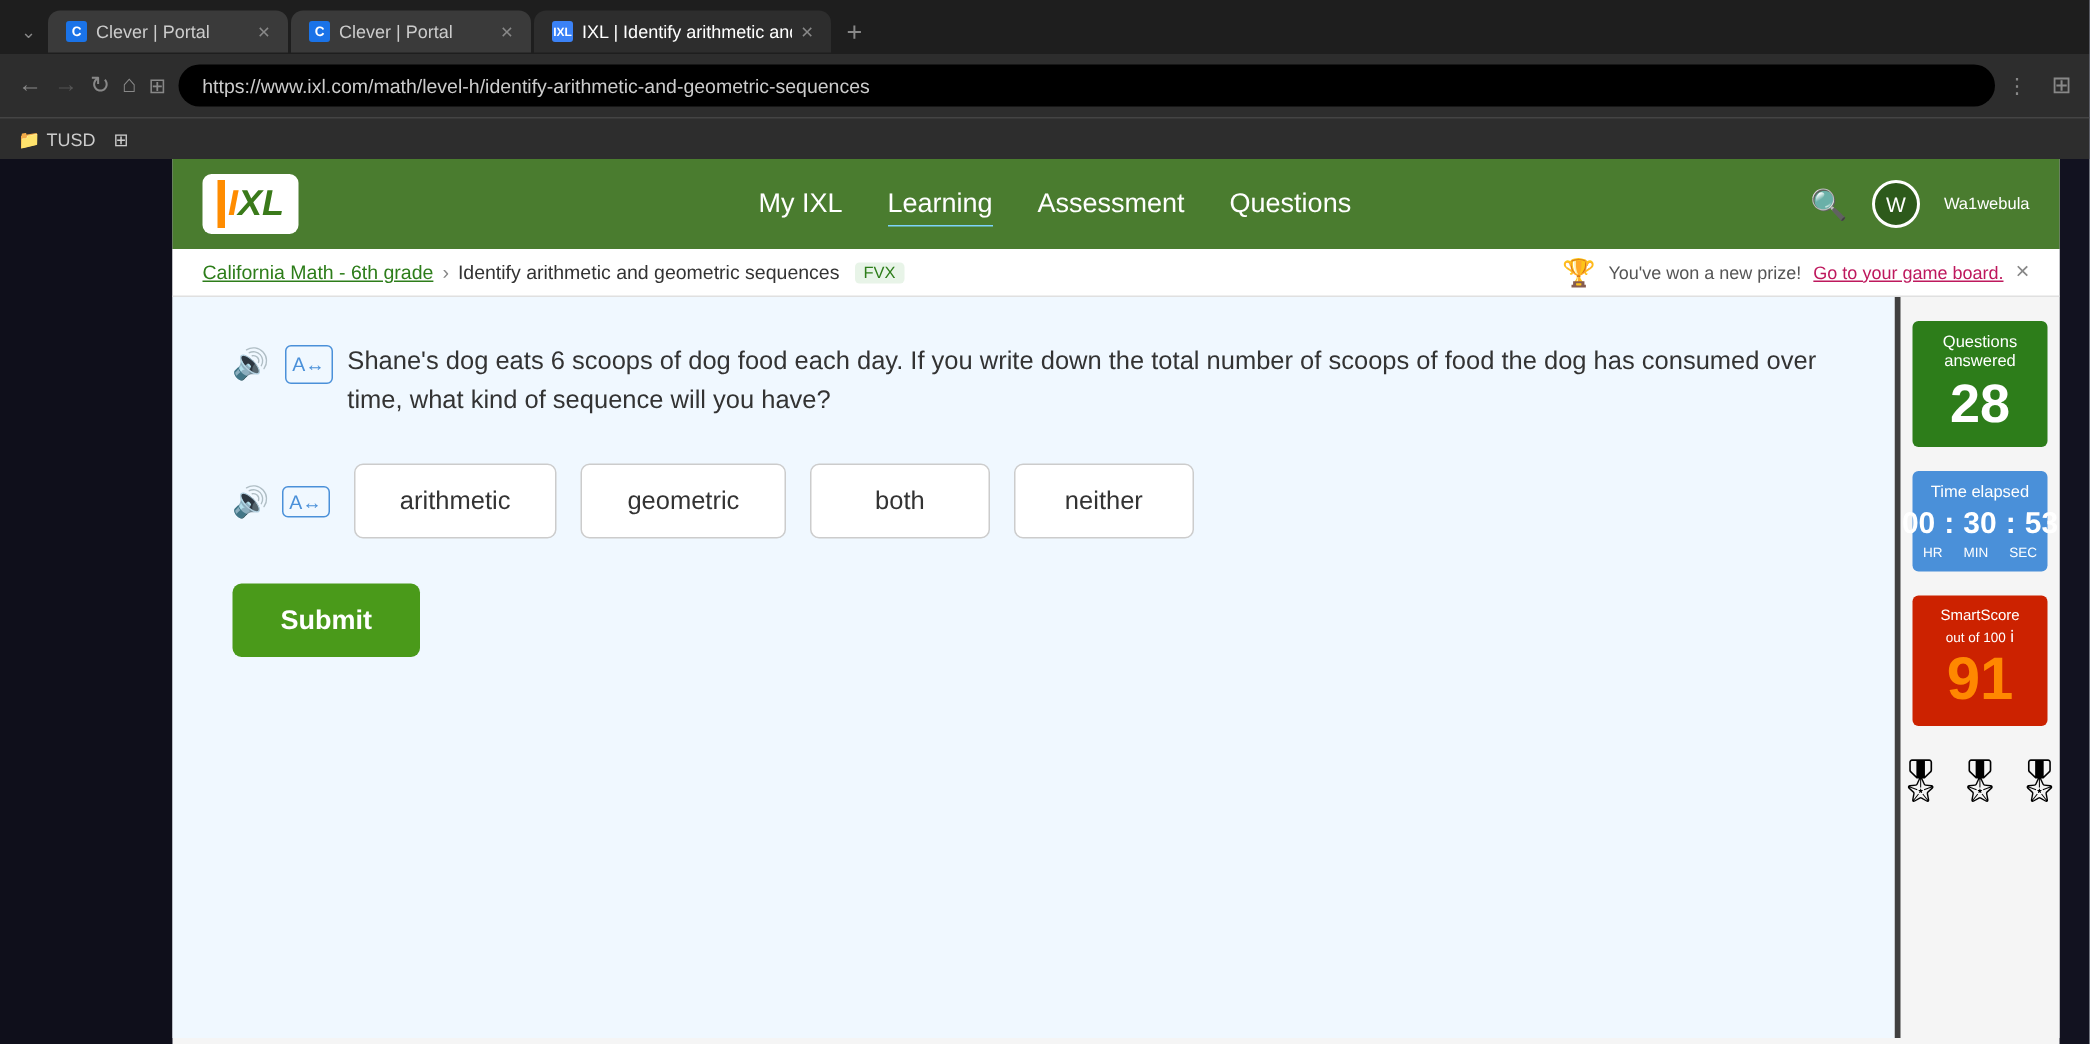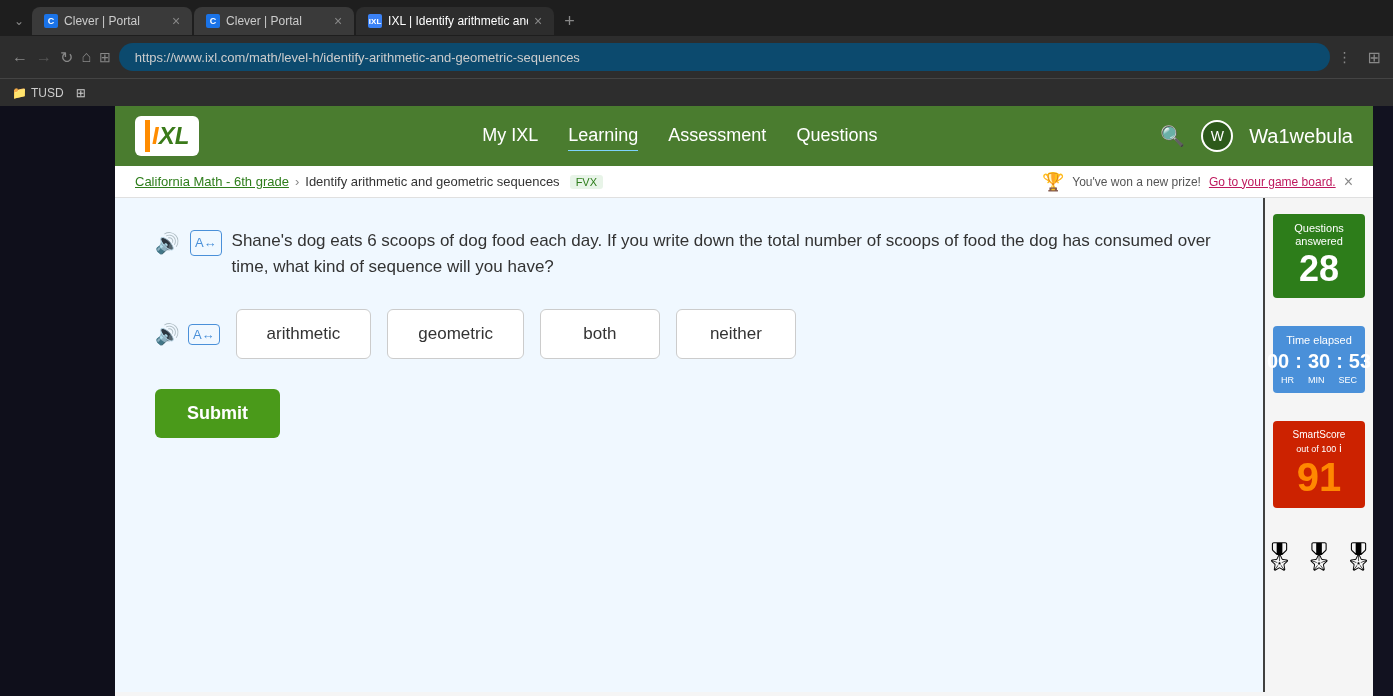--- a/index.html
+++ b/index.html
@@ -11,38 +11,38 @@
     .tab { background: #3a3a3a; border-radius: 8px 8px 0 0; padding: 4px 12px; display: flex; align-items: center; gap: 6px; font-size: 12px; color: #ccc; height: 28px; min-width: 160px; max-width: 200px; }
     .tab.active { background: #2d2d2d; color: #fff; }
     .tab-favicon { width: 14px; height: 14px; border-radius: 2px; display: inline-flex; align-items: center; justify-content: center; font-size: 9px; font-weight: bold; }
     .tab-favicon.clever { background: #1a73e8; color: white; }
     .tab-favicon.ixl { background: #3b82f6; color: white; }
     .tab-close { margin-left: auto; color: #888; font-size: 14px; cursor: pointer; }
     .new-tab-btn { color: #888; font-size: 18px; padding: 0 8px; cursor: pointer; }
 
     .address-bar { background: #2d2d2d; display: flex; align-items: center; padding: 6px 12px; gap: 8px; height: 42px; }
     .nav-btn { color: #888; font-size: 16px; cursor: pointer; background: none; border: none; }
-    .address-input { flex: 1; background: #0c4a6e; border: none; border-radius: 20px; padding: 5px 16px; color: #ccc; font-size: 13px; height: 28px; }
+    .address-input { flex: 1; background: #000000; border: none; border-radius: 20px; padding: 5px 16px; color: #ccc; font-size: 13px; height: 28px; }
     .address-icons { display: flex; gap: 8px; align-items: center; color: #888; font-size: 14px; }
     .profile-area { display: flex; align-items: center; gap: 4px; color: #888; font-size: 12px; }
     .grid-icon { color: #888; font-size: 16px; }
 
     .bookmarks-bar { background: #2d2d2d; padding: 2px 12px; display: flex; align-items: center; gap: 12px; height: 28px; border-top: 1px solid #444; }
     .bookmark-item { color: #ccc; font-size: 12px; display: flex; align-items: center; gap: 4px; cursor: pointer; }
 
     
     .ixl-app { background: #f5f5f5; width: 100%; height: calc(696px - 106px); }
     .ixl-header { background: #4a7c2f; display: flex; align-items: center; padding: 0 20px; height: 60px; }
     .ixl-nav { display: flex; gap: 30px; flex: 1; justify-content: center; }
     .ixl-nav-item { color: #fff; font-size: 18px; font-weight: 500; cursor: pointer; padding: 4px 0; text-decoration: none; }
     .ixl-nav-item.active { border-bottom: 1px solid #7dd3fc; }
     .ixl-header-right { display: flex; align-items: center; gap: 16px; }
     .search-icon { color: #fff; font-size: 20px; cursor: pointer; }
     .user-avatar { width: 32px; height: 32px; border-radius: 50%; background: #2d5a1b; border: 2px solid #fff; display: flex; align-items: center; justify-content: center; color: #fff; font-size: 14px; }
-    .user-name { color: #fff; font-size: 20px; }
+    .user-name { color: #fff; font-size: 11px; }
 
     
     .breadcrumb-bar { background: #fff; padding: 8px 20px; display: flex; align-items: center; gap: 6px; font-size: 13px; color: #555; border-bottom: 1px solid #e0e0e0; position: relative; }
     .breadcrumb-separator { color: #888; }
     .breadcrumb-link { color: #2d7d1a; text-decoration: underline; cursor: pointer; }
     .breadcrumb-current { color: #333; font-weight: 500; }
     .breadcrumb-code { background: #e8f4e8; color: #2d7d1a; padding: 1px 6px; border-radius: 3px; font-size: 11px; margin-left: 4px; }
     .prize-notification { position: absolute; right: 20px; top: 50%; transform: translateY(-50%); display: flex; align-items: center; gap: 8px; font-size: 12px; color: #555; }
     .trophy-icon { color: #f0a500; font-size: 18px; }
     .prize-link { color: #be185d; text-decoration: underline; cursor: pointer; }
@@ -56,21 +56,21 @@
     .question-prompt { flex: 1; }
 
     .answer-row { display: flex; align-items: center; gap: 16px; margin-bottom: 30px; }
     .answer-audio { display: flex; align-items: center; gap: 8px; }
     .answer-options { display: flex; gap: 16px; }
     .answer-option { border: 1px solid #ccc; border-radius: 6px; padding: 14px 30px; font-size: 17px; color: #333; background: #fff; cursor: pointer; min-width: 120px; text-align: center; }
 
     .submit-btn { background: #4a9a1a; color: #fff; border: none; border-radius: 6px; padding: 14px 32px; font-size: 18px; font-weight: bold; cursor: pointer; }
 
     
-    .sidebar { width: 110px; background: #f5f5f5; border-left: 2px solid #404040; padding: 16px 8px; display: flex; flex-direction: column; align-items: center; gap: 28px; }
+    .sidebar { width: 110px; background: #f5f5f5; border-left: 4px solid #404040; padding: 16px 8px; display: flex; flex-direction: column; align-items: center; gap: 16px; }
     .questions-answered-box { background: #2d7d1a; color: #fff; border-radius: 4px; text-align: center; padding: 8px 12px; width: 100%; }
     .qa-label { font-size: 11px; font-weight: 500; line-height: 1.2; }
     .qa-number { font-size: 36px; font-weight: bold; color: #fff; }
 
     .time-elapsed-box { background: #4a90d9; color: #fff; border-radius: 4px; text-align: center; padding: 8px 12px; width: 100%; }
     .te-label { font-size: 11px; font-weight: 500; }
     .te-time { display: flex; justify-content: center; gap: 6px; font-size: 20px; font-weight: bold; margin-top: 4px; }
     .te-units { display: flex; justify-content: center; gap: 14px; font-size: 9px; margin-top: 2px; }
 
     .smart-score-box { background: #cc2200; color: #fff; border-radius: 4px; text-align: center; padding: 8px 12px; width: 100%; }

